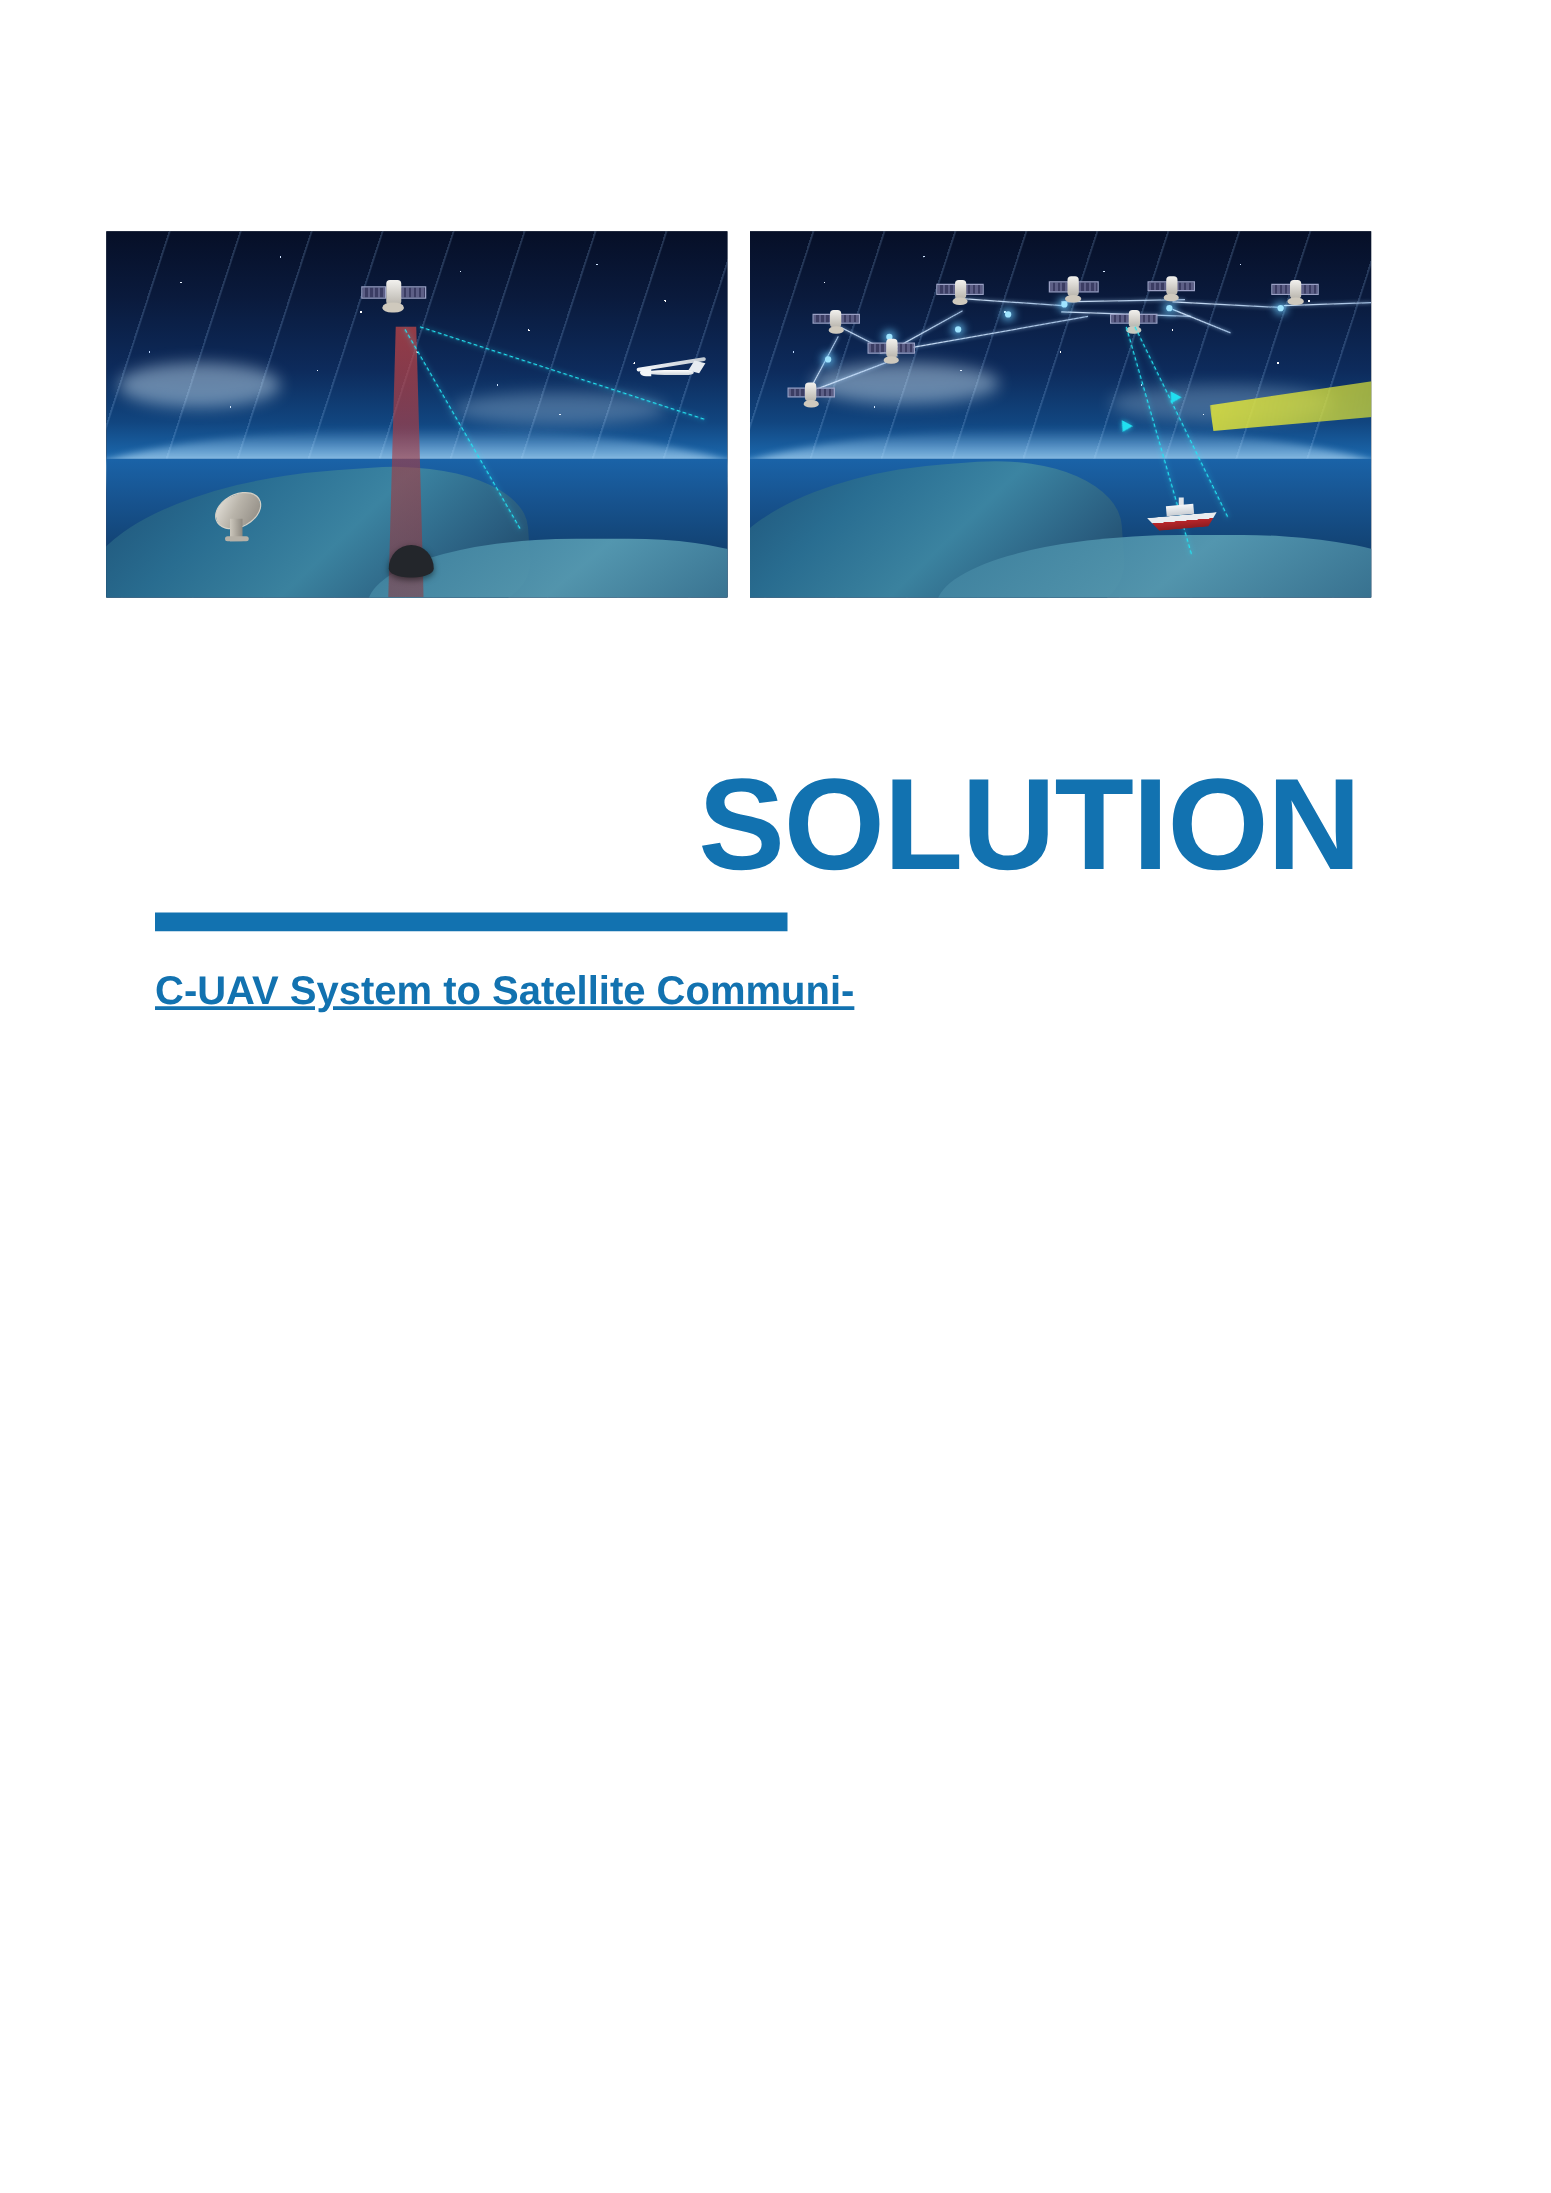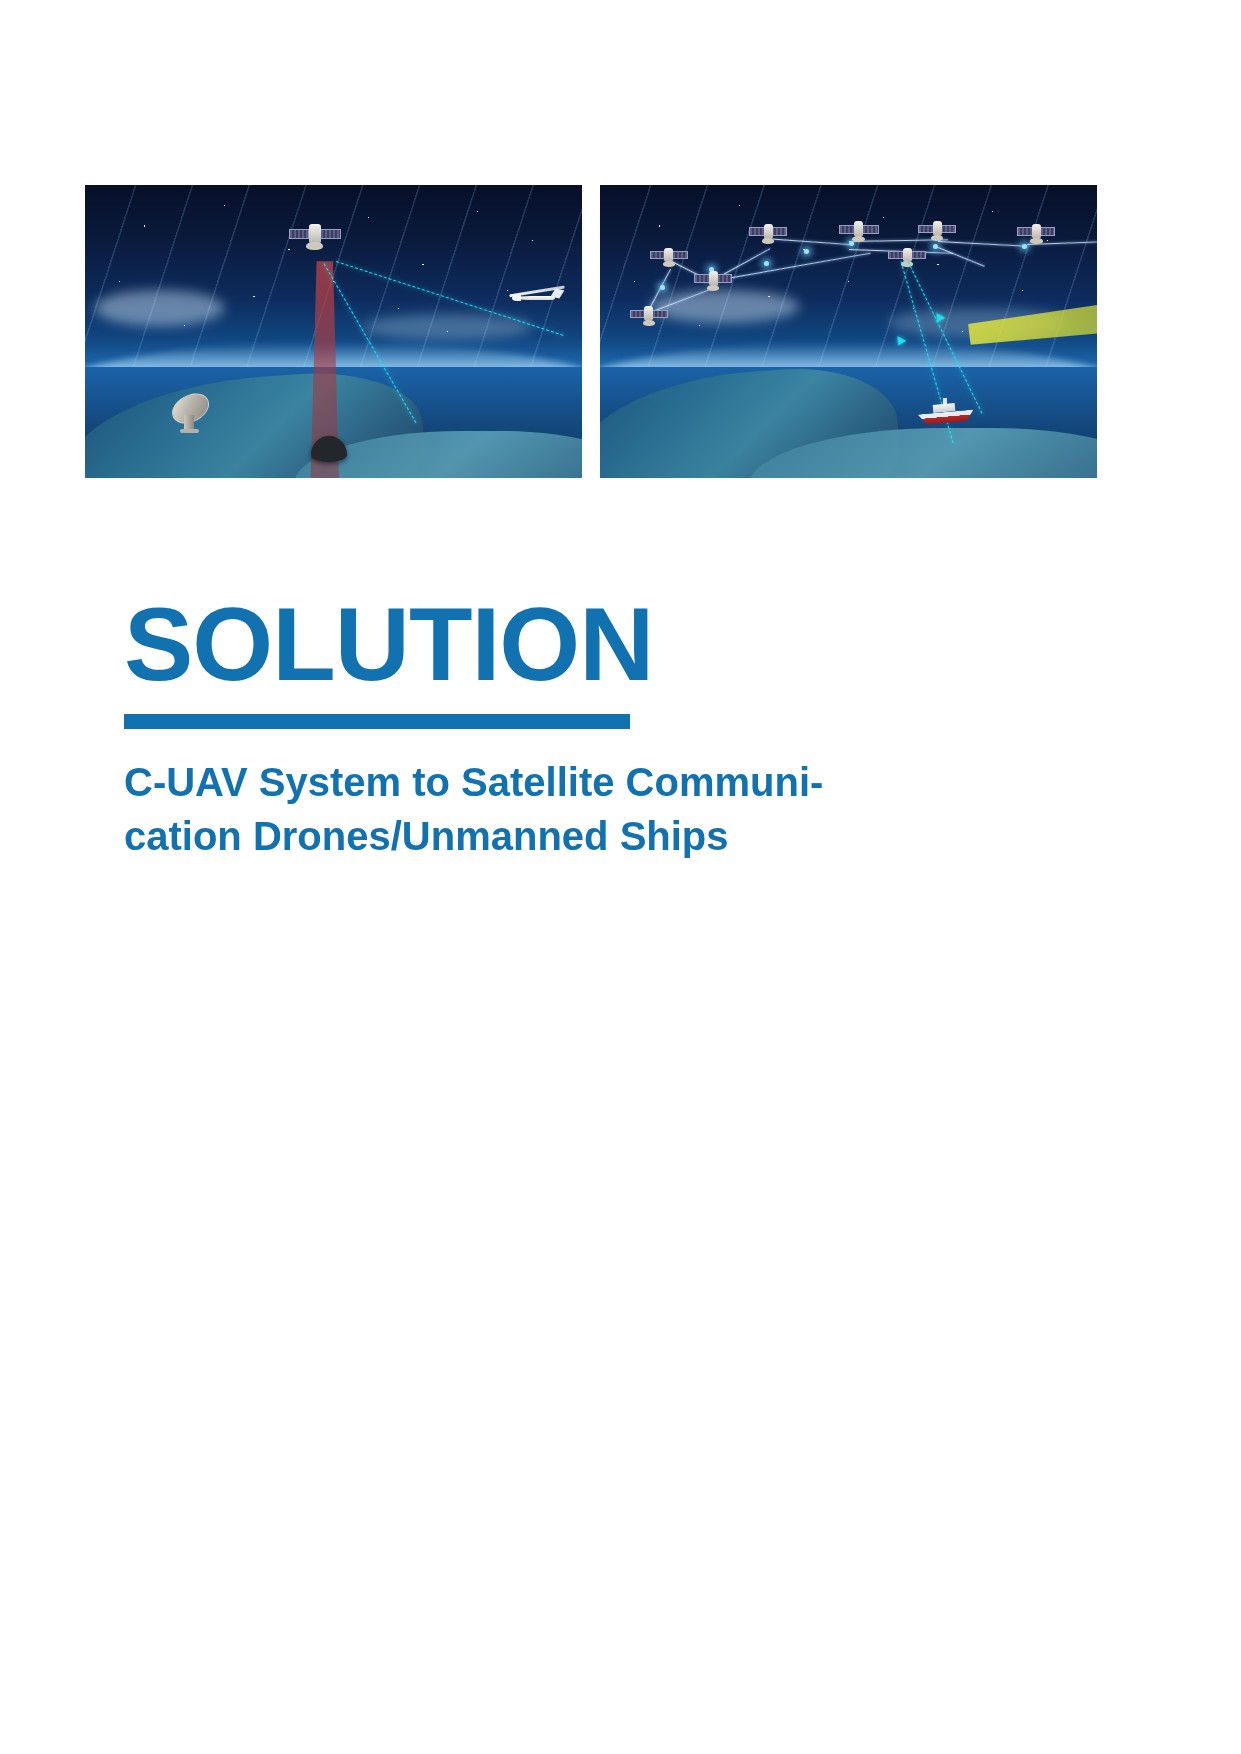--- a/index.html
+++ b/index.html
@@ -304,46 +304,48 @@
     left: 124px;
     top: 592px;
     width: 980px;
   }
   .solution-title {
     font-size: 104px;
     font-weight: 700;
     color: #1272b0;
     letter-spacing: -1px;
     line-height: 1.0;
-    margin: 0;
+    margin: 16px;
     font-family: "Liberation Sans", sans-serif;
+    text-align: right;
   }
   .title-rule {
     margin-top: 18px;
     width: 506px;
     height: 15px;
     background: #1272b0;
   }
   .product-code {
     margin-top: 30px;
     margin-left: 6px;
     font-size: 37px;
     font-weight: 700;
     color: #e07a1b;
     letter-spacing: .3px;
     font-family: "Liberation Sans", sans-serif;
   }
   .subtitle {
     margin-top: 26px;
-    font-size: 40px;
+    font-size: 32px;
     font-weight: 700;
     color: #1272b0;
     line-height: 1.35;
     max-width: 900px;
     font-family: "Liberation Sans", sans-serif;
+    text-decoration: underline;
   }
 </style>
 </head>
 <body>
 
 <div class="image-band">
 
   <div class="figure">
     <div class="sky"></div>
     <div class="streaks"></div>
@@ -480,15 +482,14 @@
 </div>
 
 <div class="text-block">
   <h1 class="solution-title">SOLUTION</h1>
 
   <div class="title-rule"></div>
 
 
   <div class="subtitle">
     <div>C-UAV System to Satellite Communi-</div>
-    <div>cation Drones/Unmanned Ships</div>
   </div>
 </div>
 
 </body></html>

